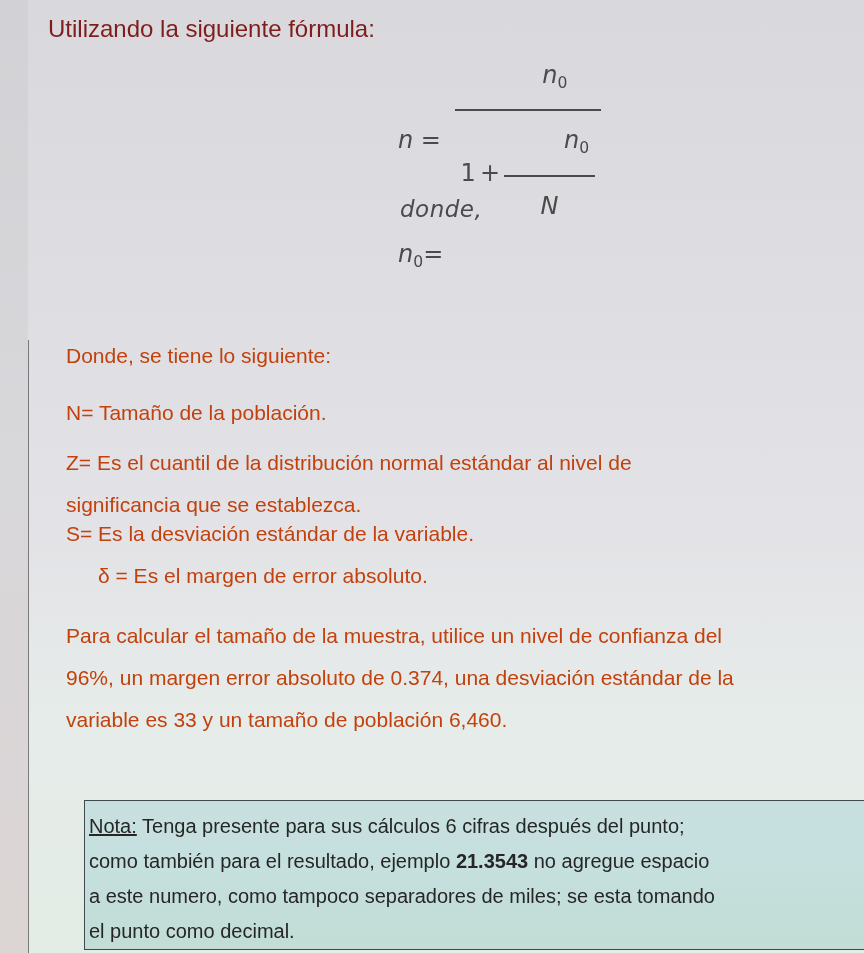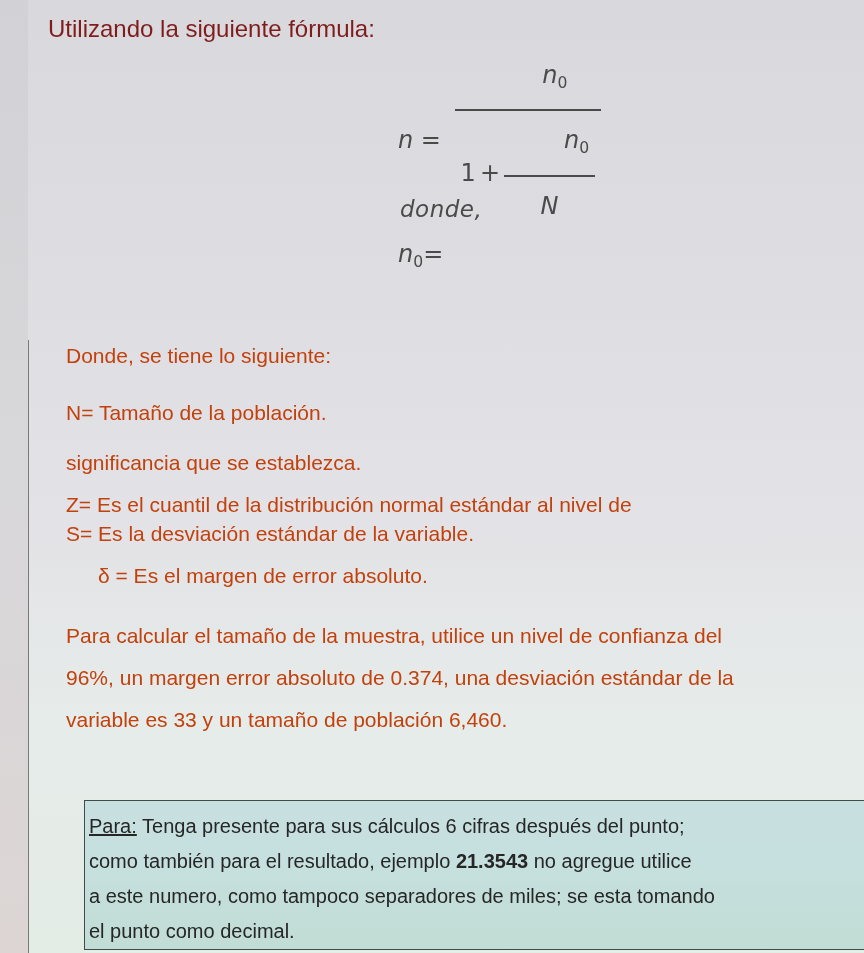--- a/index.html
+++ b/index.html
@@ -161,30 +161,30 @@
 
 <div class="math donde">donde,</div>
 
 <div class="math eq2">
   <span><span>n</span><span class="sub">0</span><span class="upright">=</span></span>
 </div>
 
 <div class="para sub-heading">Donde, se tiene lo siguiente:</div>
 <div class="para def-n">N= Tamaño de la población.</div>
 <div class="para def-z">
+  <div>Z= Es el cuantil de la distribución normal estándar al nivel de</div>
   <div>significancia que se establezca.</div>
-  <div>Z= Es el cuantil de la distribución normal estándar al nivel de</div>
 </div>
 <div class="para def-s">S= Es la desviación estándar de la variable.</div>
 <div class="para def-d">δ = Es el margen de error absoluto.</div>
 
 <div class="para problem">
   <span class="line">Para calcular el tamaño de la muestra, utilice un nivel de confianza del</span>
   <span class="line">96%, un margen error  absoluto de 0.374, una desviación estándar de la</span>
   <span class="line">variable es 33 y un tamaño de población 6,460.</span>
 </div>
 
 <div class="note-box">
-  <div class="note-line"><span class="note-label">Para:</span><span> Tenga presente para sus cálculos 6 cifras después del punto;</span></div>
-  <div class="note-line"><span>como también para el resultado, ejemplo  </span><span class="note-example">21.3543</span><span> no agregue utilice</span></div>
+  <div class="note-line"><span class="note-label">Nota:</span><span> Tenga presente para sus cálculos 6 cifras después del punto;</span></div>
+  <div class="note-line"><span>como también para el resultado, ejemplo  </span><span class="note-example">21.3543</span><span> no agregue espacio</span></div>
   <div class="note-line">a este numero, como tampoco separadores de miles; se esta tomando</div>
   <div class="note-line">el punto como decimal.</div>
 </div>
 
 </body></html>

